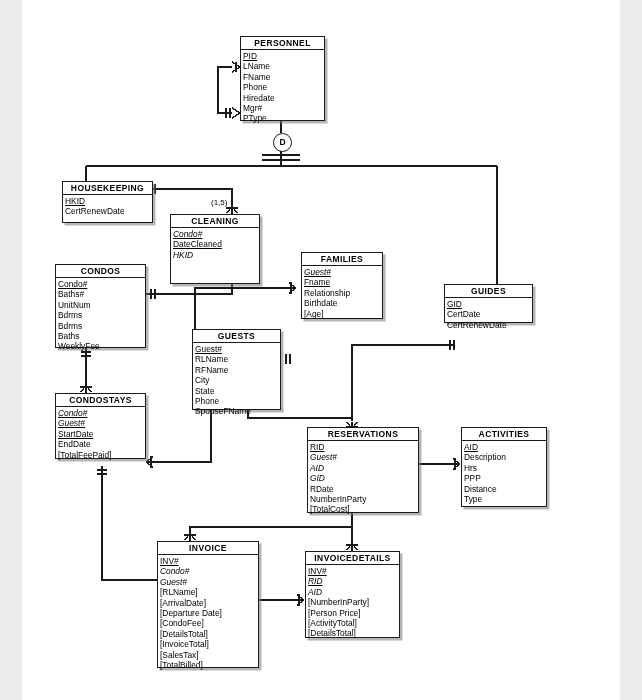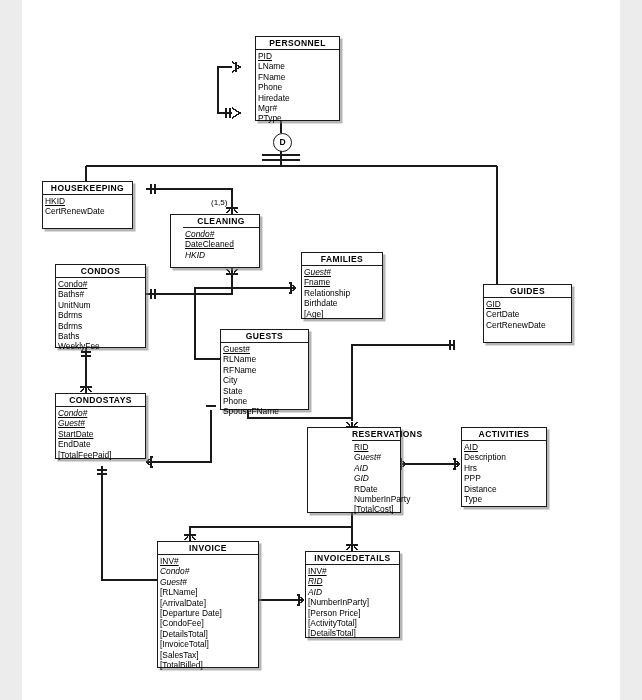--- a/index.html
+++ b/index.html
@@ -111,46 +111,46 @@
       <path d="M304 600 L297 595 M304 600 L297 605 M304 600 L297 600"></path>
       <path d="M299 594 L299 606"></path>
 
       <path d="M352 513 L352 551"></path>
       <path d="M352 543 L347 550 M352 543 L357 550 M352 543 L352 550"></path>
       <path d="M346 545 L358 545"></path>
 
     </g>
   </svg>
 
-  <div class="entity" style="left:255px;top:36px;width:85px;height:85px;">
+  <div class="entity" style="left:240px;top:36px;width:85px;height:85px;">
     <div class="ent-title">PERSONNEL</div>
     <div class="attrs">
       <div class="attr pk">PID</div>
       <div class="attr">LName</div>
       <div class="attr">FName</div>
       <div class="attr">Phone</div>
       <div class="attr">Hiredate</div>
       <div class="attr">Mgr#</div>
       <div class="attr">PType</div>
     </div>
   </div>
 
   <div class="dcircle" style="left:273px;top:133px;">D</div>
 
-  <div class="entity" style="left:42px;top:181px;width:91px;height:48px;">
+  <div class="entity" style="left:62px;top:181px;width:91px;height:42px;">
     <div class="ent-title">HOUSEKEEPING</div>
     <div class="attrs">
       <div class="attr pk">HKID</div>
       <div class="attr">CertRenewDate</div>
     </div>
   </div>
 
   <div class="label-small" style="left:211px;top:198px;">(1,5)</div>
 
-  <div class="entity" style="left:170px;top:214px;width:90px;height:54px;padding-left:12px;">
+  <div class="entity" style="left:170px;top:214px;width:90px;height:70px;">
     <div class="ent-title">CLEANING</div>
     <div class="attrs">
       <div class="attr pfk">Condo#</div>
       <div class="attr pk">DateCleaned</div>
       <div class="attr fk">HKID</div>
     </div>
   </div>
 
   <div class="entity" style="left:55px;top:264px;width:91px;height:84px;">
     <div class="ent-title">CONDOS</div>
@@ -169,30 +169,30 @@
     <div class="ent-title">FAMILIES</div>
     <div class="attrs">
       <div class="attr pfk">Guest#</div>
       <div class="attr pk">Fname</div>
       <div class="attr">Relationship</div>
       <div class="attr">Birthdate</div>
       <div class="attr">[Age]</div>
     </div>
   </div>
 
-  <div class="entity" style="left:483px;top:284px;width:89px;height:59px;">
+  <div class="entity" style="left:444px;top:284px;width:89px;height:39px;">
     <div class="ent-title">GUIDES</div>
     <div class="attrs">
       <div class="attr pk">GID</div>
       <div class="attr">CertDate</div>
       <div class="attr">CertRenewDate</div>
     </div>
   </div>
 
-  <div class="entity" style="left:192px;top:329px;width:89px;height:81px;margin-left:28px;">
+  <div class="entity" style="left:192px;top:329px;width:89px;height:81px;">
     <div class="ent-title">GUESTS</div>
     <div class="attrs">
       <div class="attr pk">Guest#</div>
       <div class="attr">RLName</div>
       <div class="attr">RFName</div>
       <div class="attr">City</div>
       <div class="attr">State</div>
       <div class="attr">Phone</div>
       <div class="attr">SpouseFName</div>
     </div>
@@ -202,21 +202,21 @@
     <div class="ent-title">CONDOSTAYS</div>
     <div class="attrs">
       <div class="attr pfk">Condo#</div>
       <div class="attr pfk">Guest#</div>
       <div class="attr pk">StartDate</div>
       <div class="attr">EndDate</div>
       <div class="attr">[TotalFeePaid]</div>
     </div>
   </div>
 
-  <div class="entity" style="left:307px;top:427px;width:94px;height:86px;padding-left:44px;">
+  <div class="entity" style="left:307px;top:427px;width:112px;height:86px;">
     <div class="ent-title">RESERVATIONS</div>
     <div class="attrs">
       <div class="attr pk">RID</div>
       <div class="attr fk">Guest#</div>
       <div class="attr fk">AID</div>
       <div class="attr fk">GID</div>
       <div class="attr">RDate</div>
       <div class="attr">NumberInParty</div>
       <div class="attr">[TotalCost]</div>
     </div>

